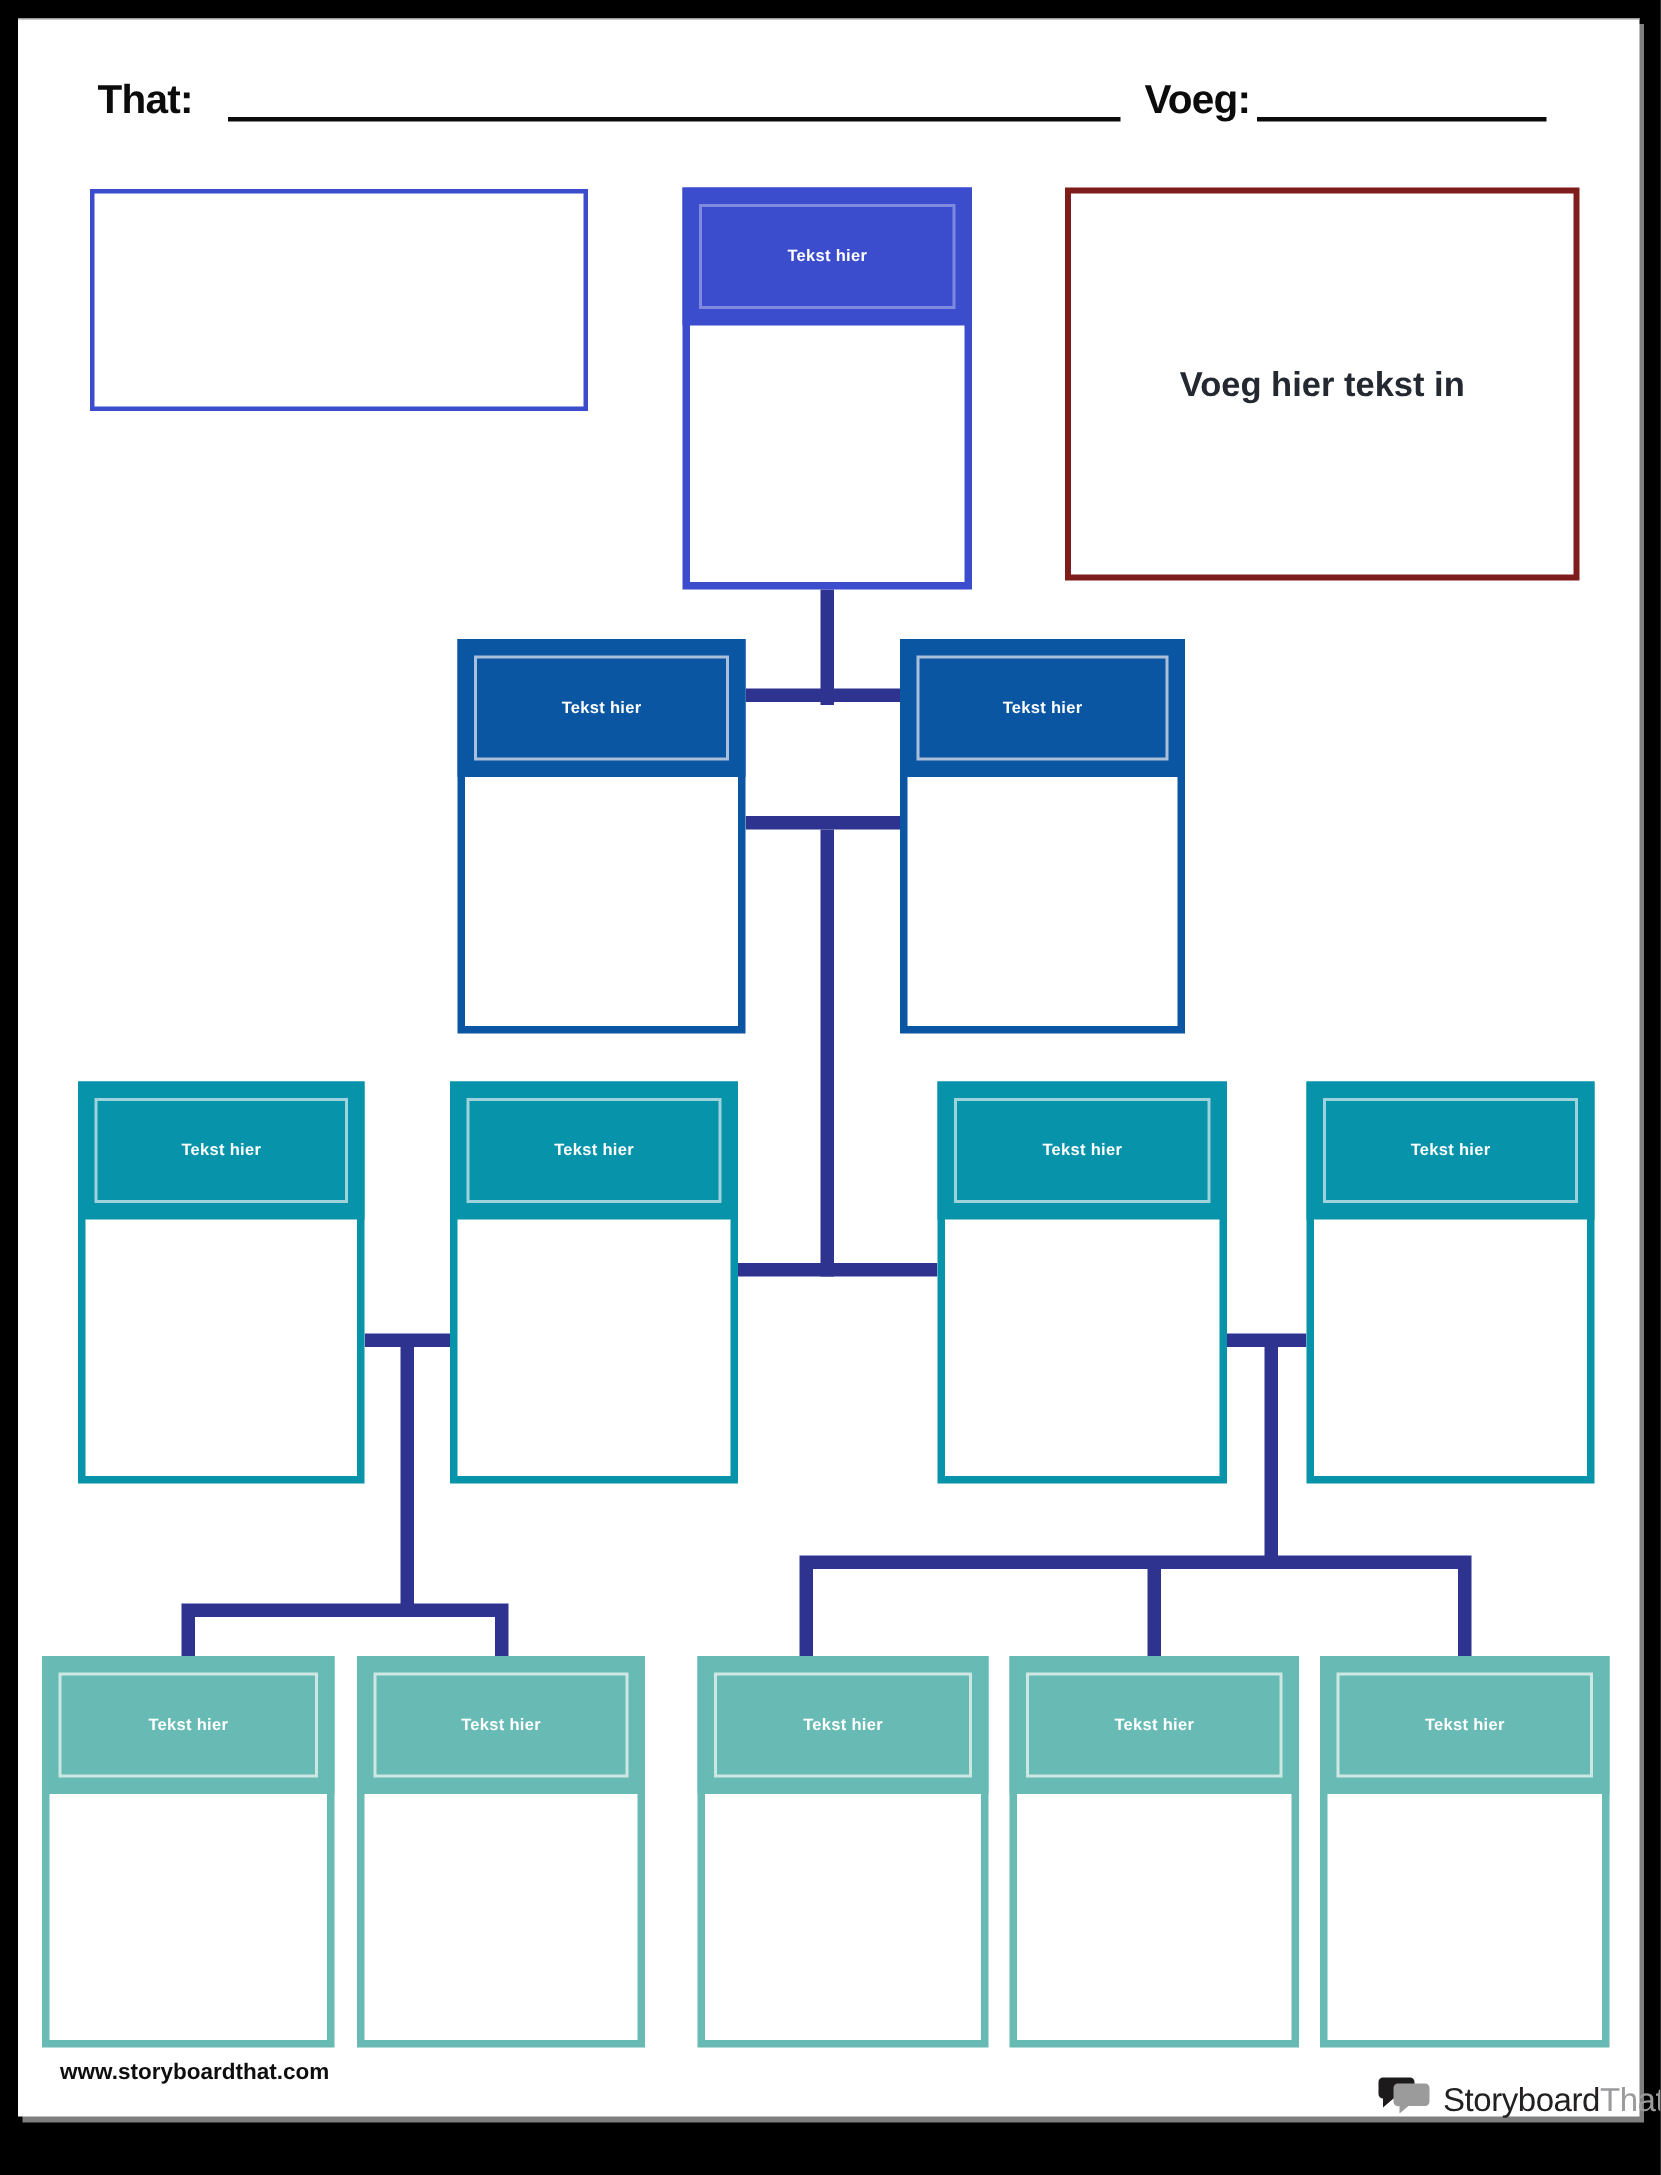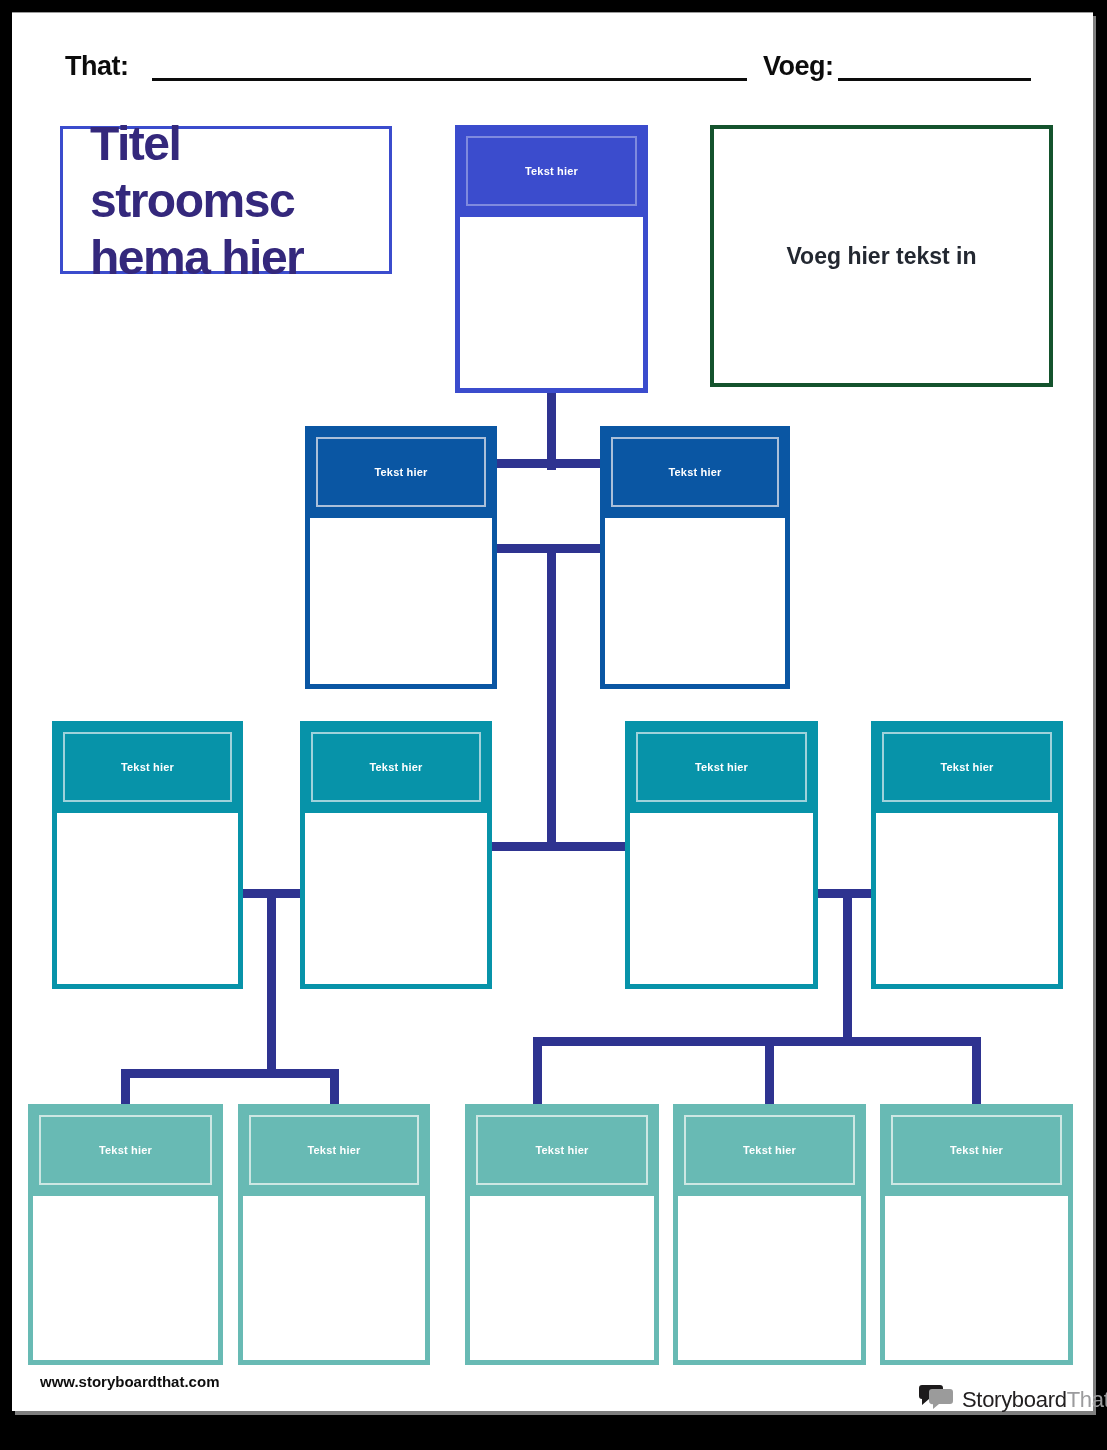--- a/index.html
+++ b/index.html
@@ -11,21 +11,21 @@
     position:absolute;left:12px;top:12px;width:1081px;height:1398px;background:#fff;
     border-top:1px solid #9a9a9a;box-shadow:3px 4px 0 0 #7f7f7f;
   }
   
   .lbl{position:absolute;font-weight:700;font-size:27px;color:#0c0c0c;letter-spacing:-0.5px;}
   .uline{position:absolute;height:3px;background:#0c0c0c;}
   
   .title-box{position:absolute;left:60px;top:125px;width:332px;height:148px;border:3px solid #3b4ccd;box-sizing:border-box;}
   .title-lines{position:absolute;left:78px;top:102px;font-size:48px;line-height:57px;font-weight:700;letter-spacing:-1.5px;color:#34287c;white-space:nowrap;}
   
-  .note-box{position:absolute;left:710px;top:124px;width:343px;height:262px;border:4px solid #14532d;box-sizing:border-box;background:#fff;display:flex;align-items:center;justify-content:center;}
+  .note-box{position:absolute;left:710px;top:124px;width:343px;height:262px;border:4px solid #7f1d1d;box-sizing:border-box;background:#fff;display:flex;align-items:center;justify-content:center;}
   .note-text{font-size:23px;font-weight:700;color:#232831;}
   
   .fbox{position:absolute;box-sizing:border-box;background:#fff;border:5px solid;}
   .hdr{height:92px;margin:-5px -5px 0 -5px;padding:11px;box-sizing:border-box;}
   .hin{width:100%;height:100%;border:2px solid;box-sizing:border-box;display:flex;align-items:center;justify-content:center;}
   .hlbl{font-size:11px;font-weight:700;color:#fff;letter-spacing:.2px;}
   .n1{border-color:#3b4ccd;} .n1 .hdr{background:#3b4ccd;} .n1 .hin{border-color:#7f8ade;}
   .n2{border-color:#0a56a3;} .n2 .hdr{background:#0a56a3;} .n2 .hin{border-color:#aabfd9;}
   .n3{border-color:#0793a9;} .n3 .hdr{background:#0793a9;} .n3 .hin{border-color:#9fd2db;}
   .n4{border-color:#68bab4;} .n4 .hdr{background:#68bab4;} .n4 .hin{border-color:#cde7e3;}
@@ -42,25 +42,20 @@
 
 <div class="stage">
   <div class="page">
 
     <span class="lbl" style="left:53px;top:38px;">That:</span>
     <div class="uline" style="left:140px;top:65px;width:595px;"></div>
     <span class="lbl" style="left:751px;top:38px;">Voeg:</span>
     <div class="uline" style="left:826px;top:65px;width:193px;"></div>
 
     <div class="title-box" style="left:48px;top:113px;"></div>
-    <div class="title-lines">
-      <div>Titel</div>
-      <div>stroomsc</div>
-      <div>hema hier</div>
-    </div>
 
     <div class="note-box" style="left:698px;top:112px;">
       <span class="note-text">Voeg hier tekst in</span>
     </div>
 
     <div class="cn" style="left:535px;top:377px;width:9px;height:80px;"></div>
     <div class="cn" style="left:485px;top:446px;width:103px;height:9px;"></div>
     <div class="cn" style="left:485px;top:531px;width:103px;height:9px;"></div>
     <div class="cn" style="left:535px;top:540px;width:9px;height:298px;"></div>
     <div class="cn" style="left:480px;top:829px;width:133px;height:9px;"></div>

